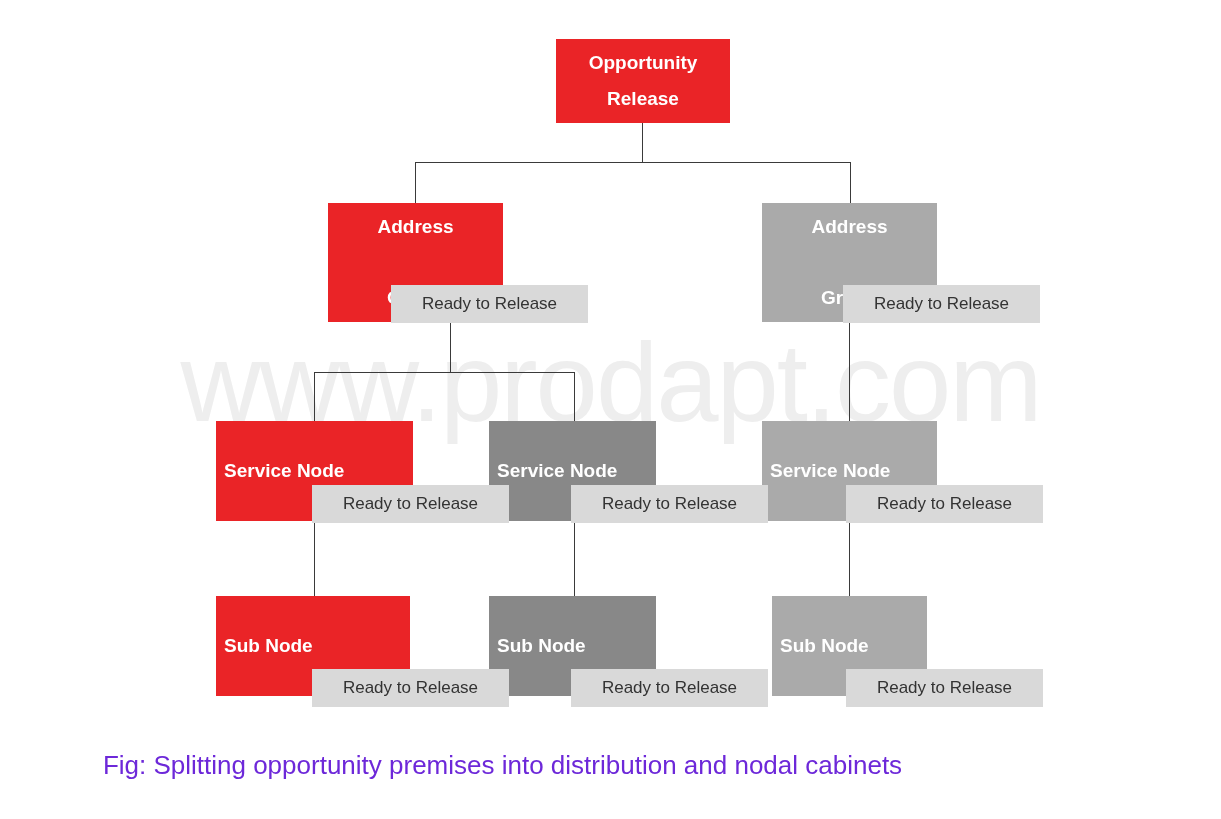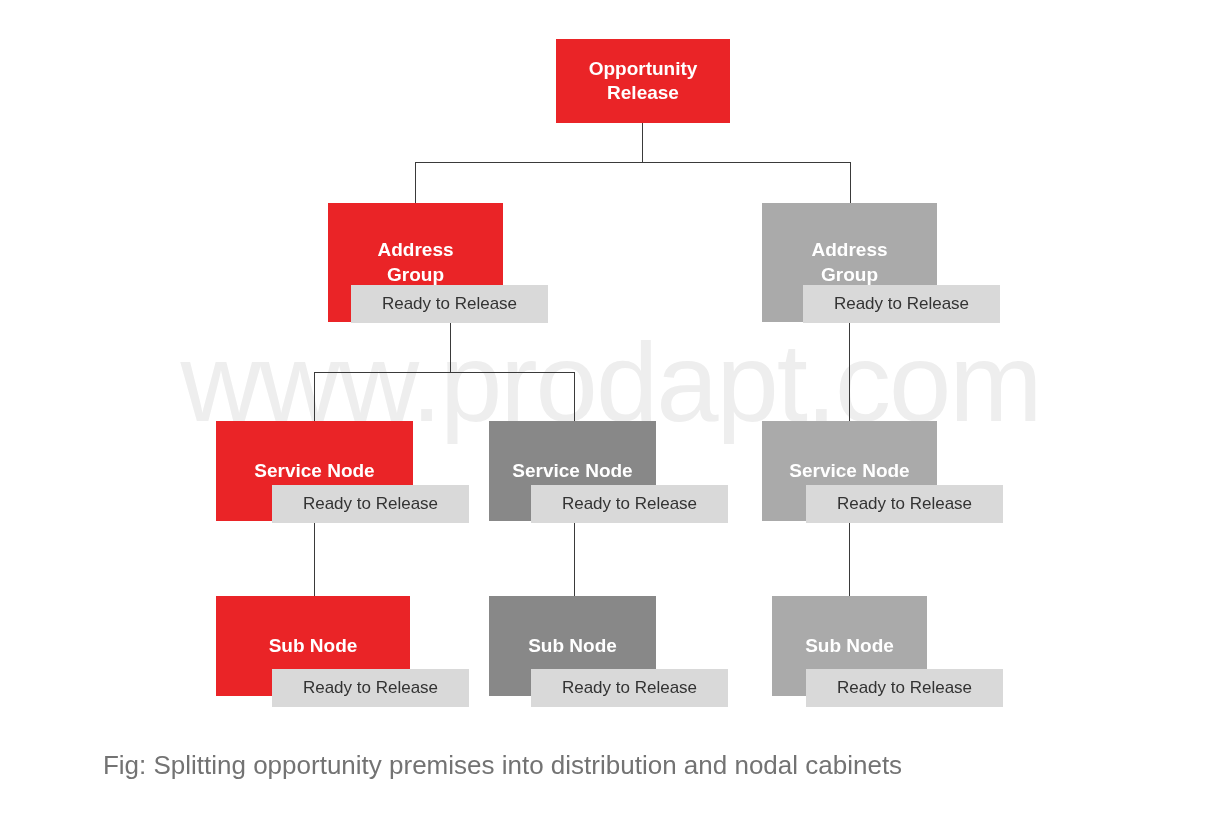--- a/index.html
+++ b/index.html
@@ -43,29 +43,29 @@
   }
   .conn.v { width: 1px; }
   .conn.h { height: 1px; }
 
   
   .node {
     position: absolute;
     z-index: 3;
     display: flex;
     align-items: center;
-    justify-content: center;
+    justify-content: space-between;
     text-align: center;
     color: #ffffff;
     font-family: "Liberation Sans", sans-serif;
     font-size: 19px;
     font-weight: 700;
     line-height: 1.27;
     box-sizing: border-box;
-    padding: 0 8px;
+    padding: 12px 8px;
   }
   .node.red     { background: #ea2427; }
   .node.gray    { background: #aaaaaa; }
   .node.darkgray{ background: #888888; }
 
   .node .label { display: block; }
 
   
   .badge {
     position: absolute;
@@ -74,33 +74,34 @@
     color: #333333;
     font-family: "Liberation Sans", sans-serif;
     font-size: 17px;
     font-weight: 400;
     display: flex;
     align-items: center;
     justify-content: center;
     box-sizing: border-box;
     white-space: nowrap;
     padding: 12px 10px;
+    margin-left: 40px;
   }
 
   
   #caption {
     position: absolute;
     left: 0;
     top: 750px;
     width: 1005px;
     text-align: center;
     font-family: "Liberation Sans", sans-serif;
     font-size: 26px;
     font-weight: 400;
-    color: #737373;
+    color: #6d28d9;
     z-index: 5;
   }
 </style>
 </head>
 <body>
 
 <div id="canvas">
 
   <div id="watermark">www.prodapt.com</div>
 

